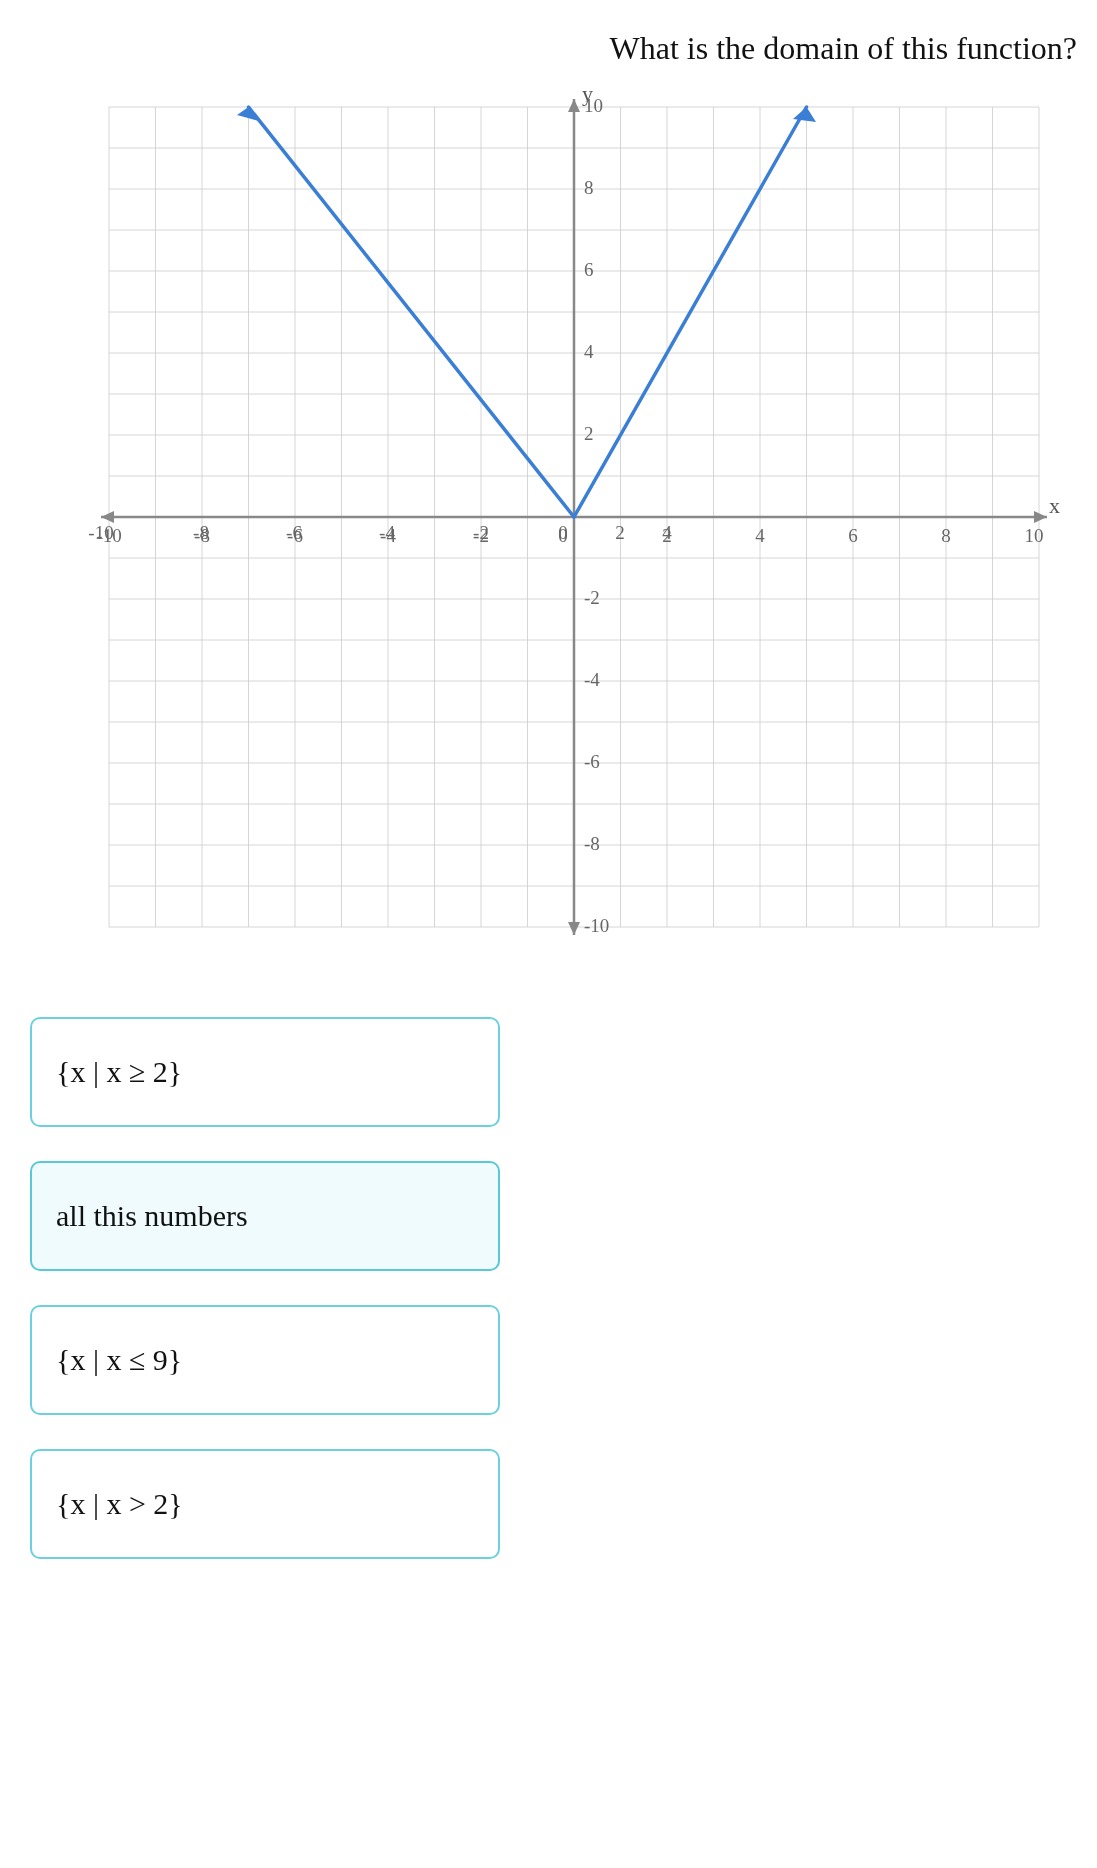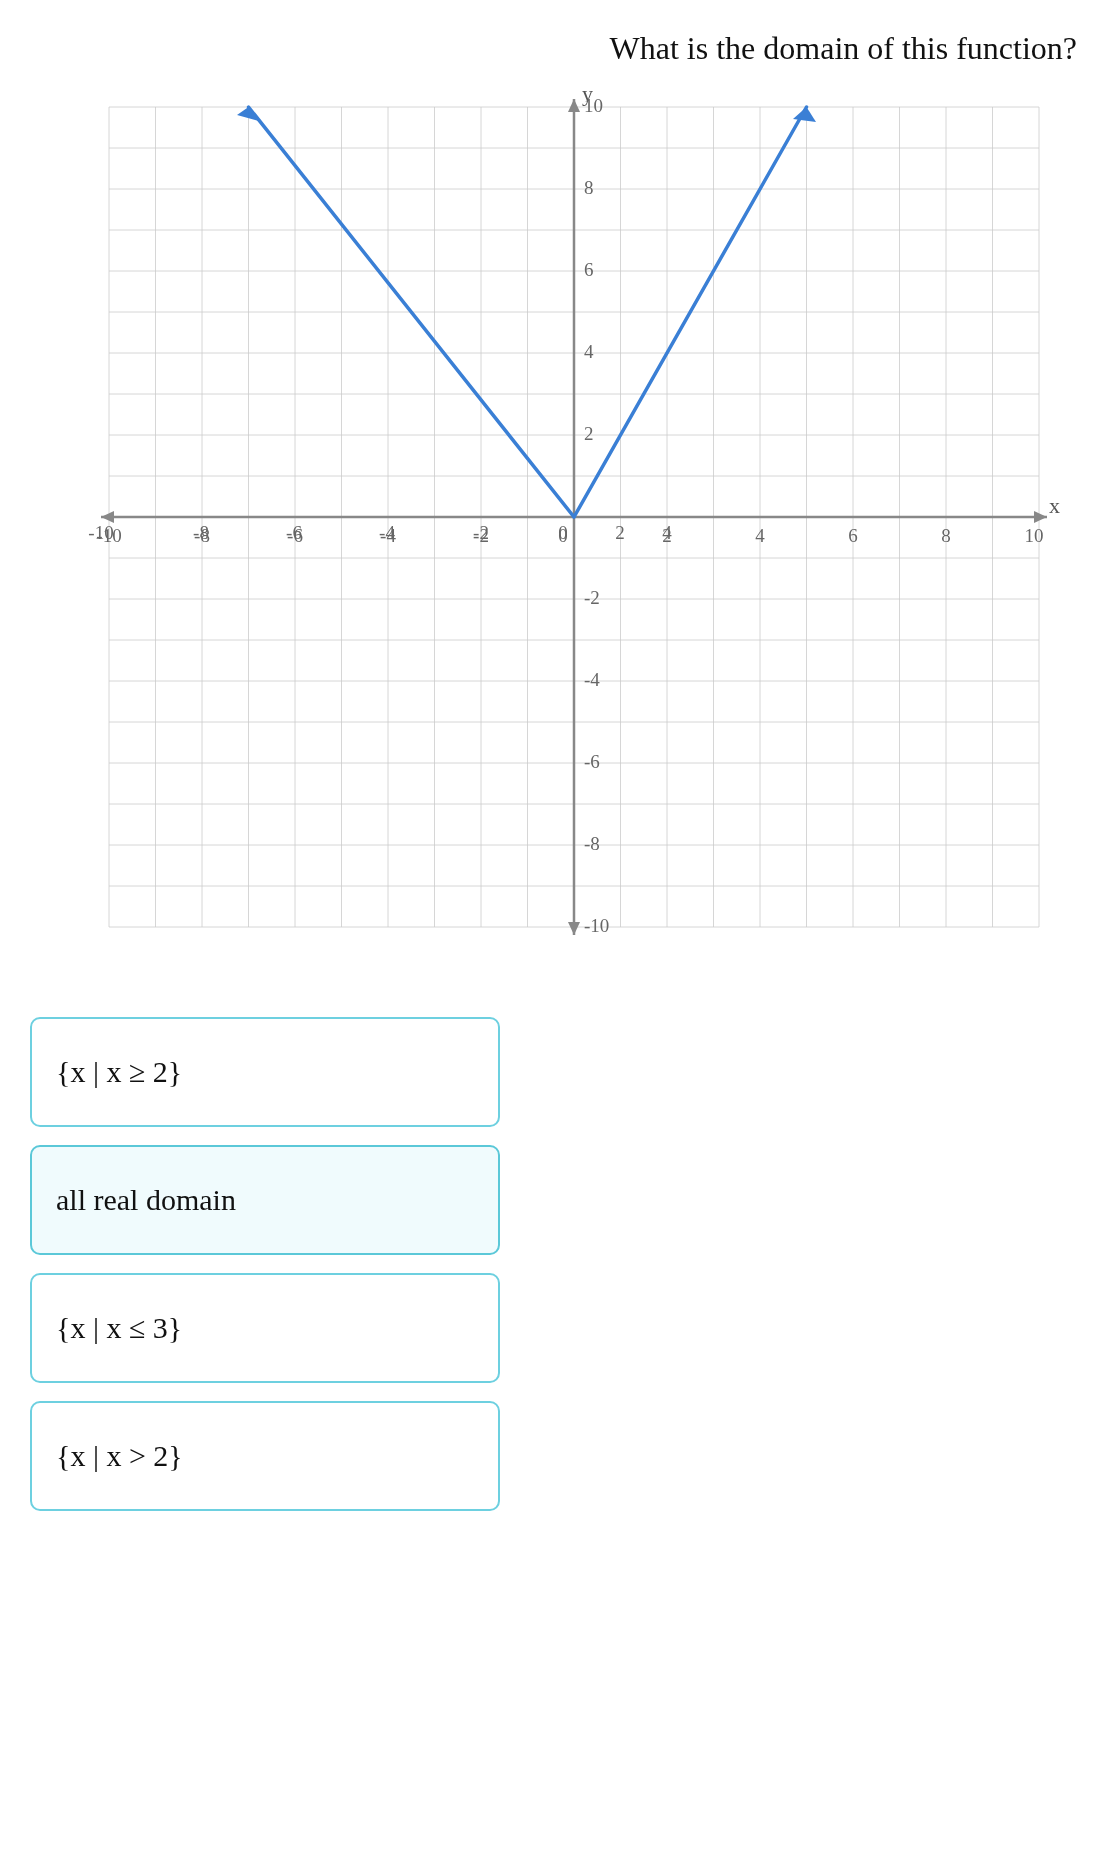--- a/index.html
+++ b/index.html
@@ -19,21 +19,21 @@
     }
     .graph-container {
       width: 1040px;
       height: 900px;
       margin: 0 auto 30px auto;
       position: relative;
     }
     .answer-options {
       display: flex;
       flex-direction: column;
-      gap: 18px;
+      gap: 34px;
       width: 470px;
       margin-left: 10px;
     }
     .answer-btn {
       width: 100%;
       min-height: 110px;
       border: 2px solid #6dd0e0;
       border-radius: 10px;
       background: #fff;
       font-size: 30px;
@@ -164,16 +164,16 @@
 
     <polygon points="219.5,20 230,34 208,28" fill="#3a7fd5"></polygon>
 
     <polygon points="777.5,20 764,32 787,35" fill="#3a7fd5"></polygon>
 
   </svg>
 </div>
 
 <div class="answer-options">
   <button class="answer-btn">{x | x ≥ 2}</button>
-  <button class="answer-btn highlighted">all real domain</button>
-  <button class="answer-btn">{x | x ≤ 3}</button>
+  <button class="answer-btn highlighted">all this numbers</button>
+  <button class="answer-btn">{x | x ≤ 9}</button>
   <button class="answer-btn">{x | x &gt; 2}</button>
 </div>
 
 </body></html>

